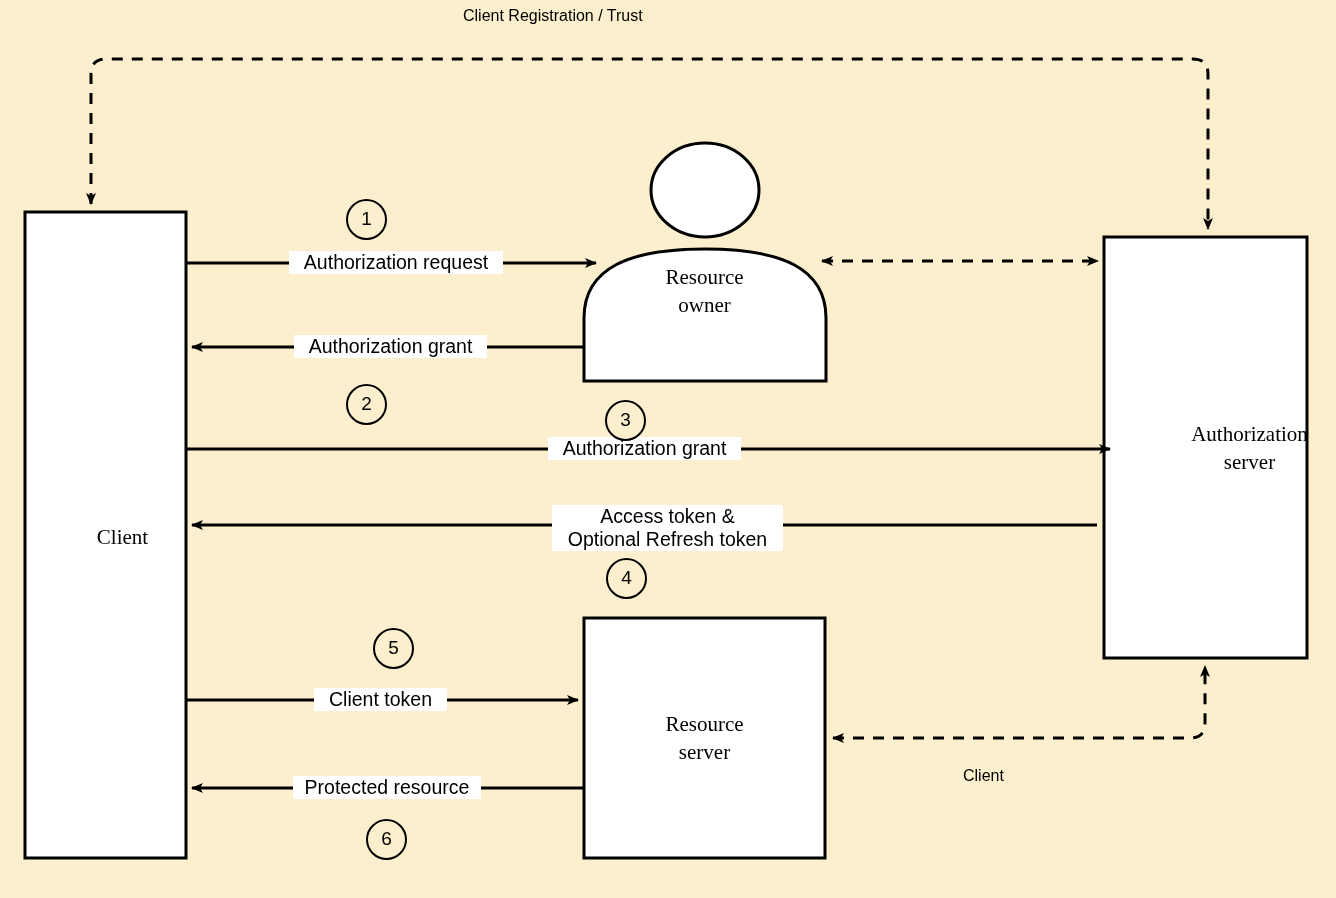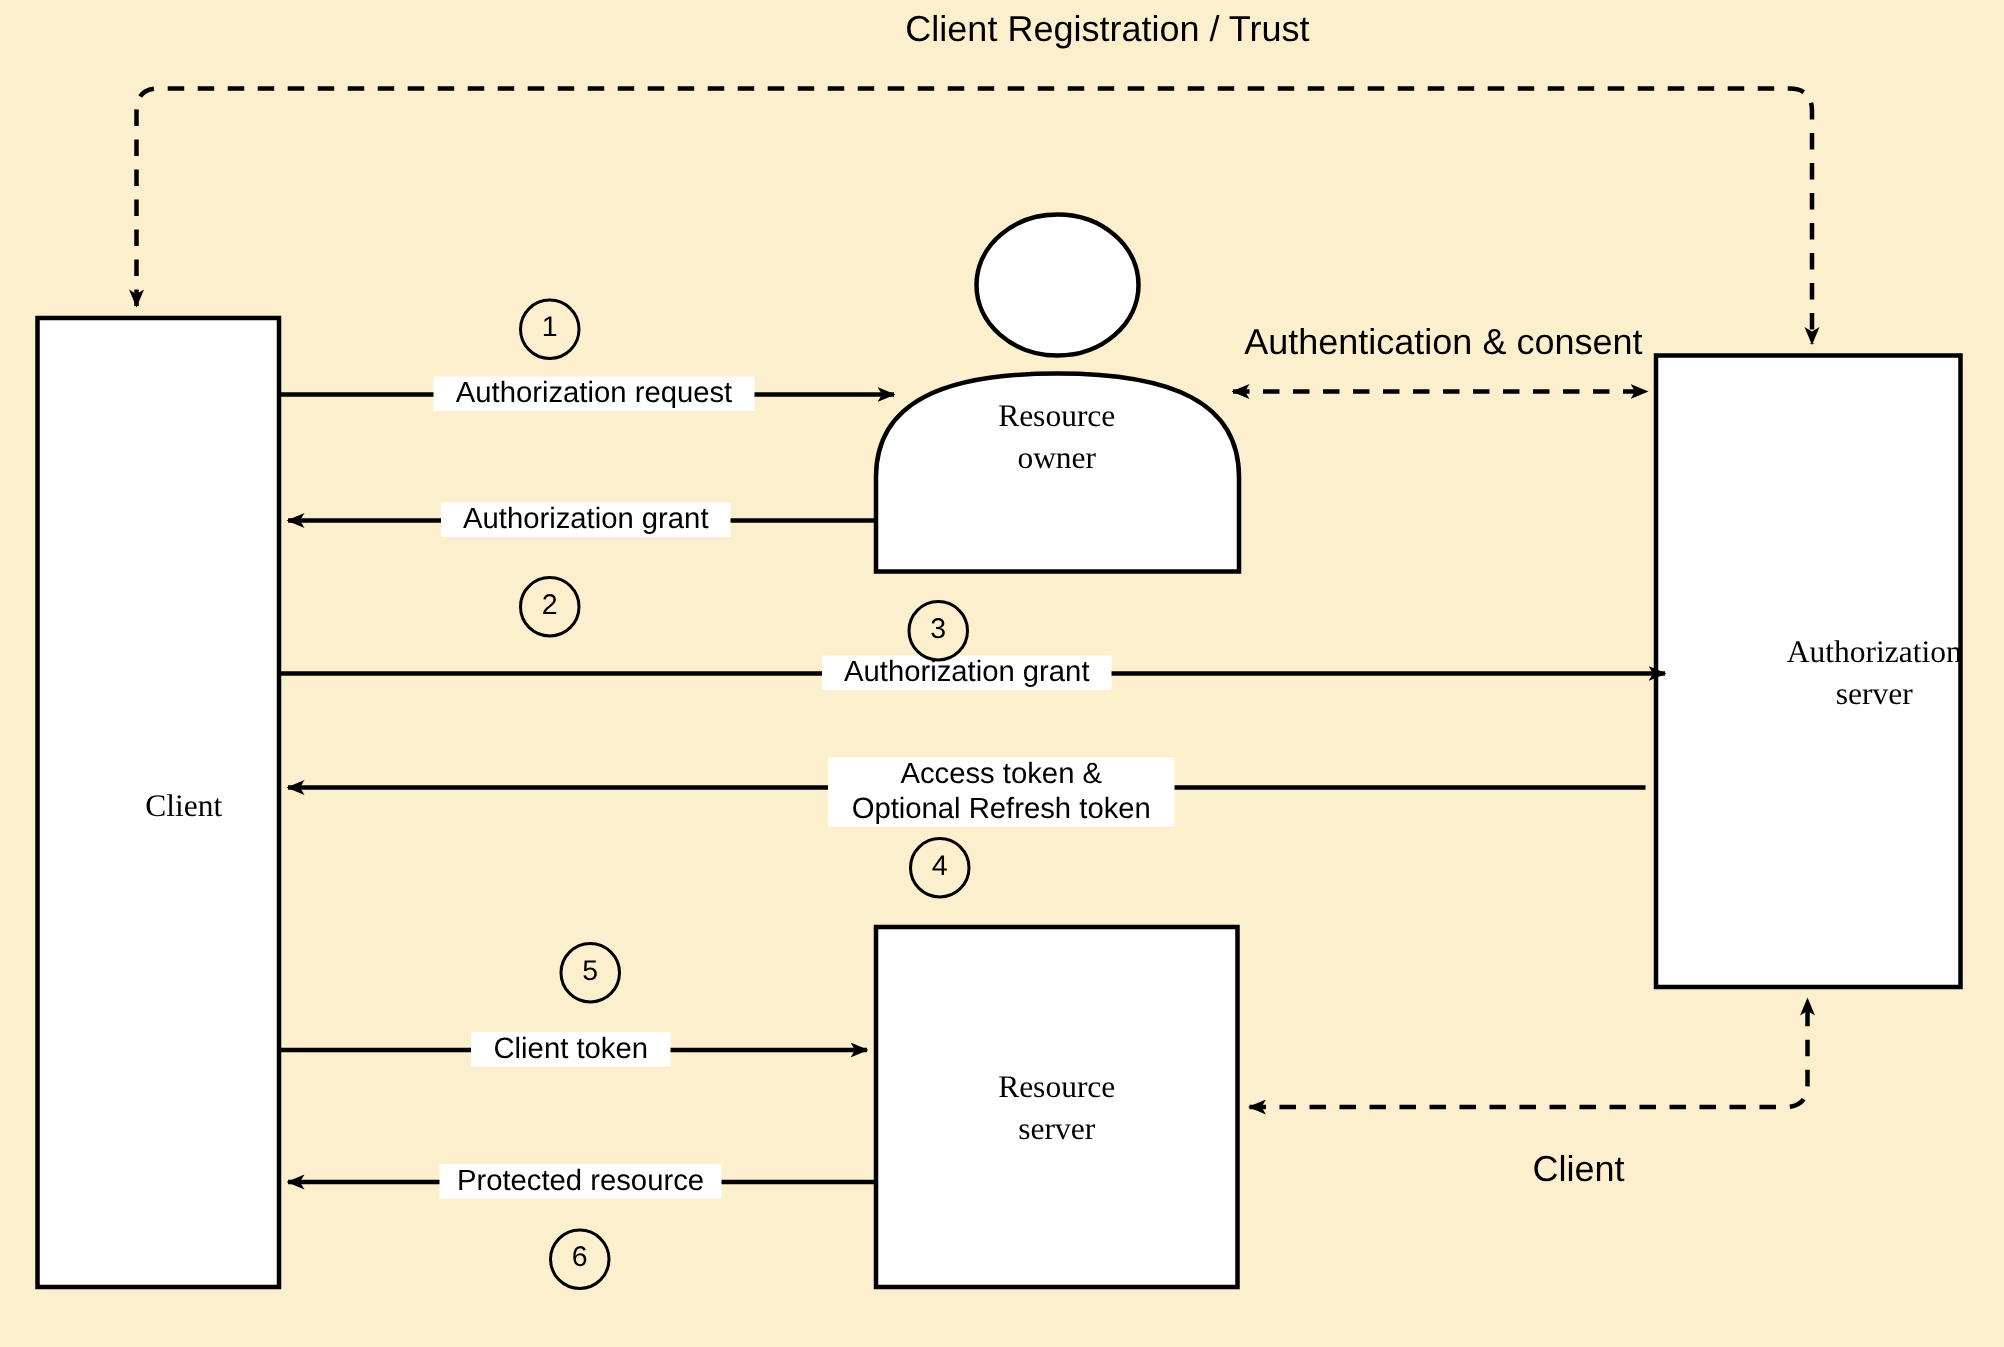--- a/index.html
+++ b/index.html
@@ -41,23 +41,23 @@
     text-align: center;
     color: #000;
     font-size: 19.5px;
     line-height: 1.18;
     background: #ffffff;
     white-space: pre-line;
     padding: 0 1px;
   }
   .plain-label {
     position: absolute;
-    text-align: right;
+    text-align: left;
     color: #000;
-    font-size: 24px;
+    font-size: 16px;
     line-height: 1.2;
     background: transparent;
     white-space: pre-line;
   }
   .step-num {
     position: absolute;
     width: 37px;
     height: 37px;
     border: 2px solid #000;
     border-radius: 50%;
@@ -128,21 +128,20 @@
 
   <div class="edge-label" style="left:548px; top:437px; width:191px;">Authorization grant</div>
 
   <div class="edge-label" style="left:552px; top:505px; width:229px;">Access token &amp;
 Optional Refresh token</div>
 
   <div class="edge-label" style="left:314px; top:688px; width:131px;">Client token</div>
 
   <div class="edge-label" style="left:293px; top:776px; width:186px;">Protected resource</div>
 
-  <div class="plain-label" style="left:805px; top:215px; width:290px;">Authentication &amp; consent</div>
 
   <div class="plain-label" style="left:963px; top:766px; width:120px;">Client</div>
 
   <div class="plain-label" style="left:463px; top:6px; width:410px;">Client Registration / Trust</div>
 
   <div class="step-num" style="left:346px; top:199px;">1</div>
 
   <div class="step-num" style="left:346px; top:384px;">2</div>
 
   <div class="step-num" style="left:605px; top:400px;">3</div>

